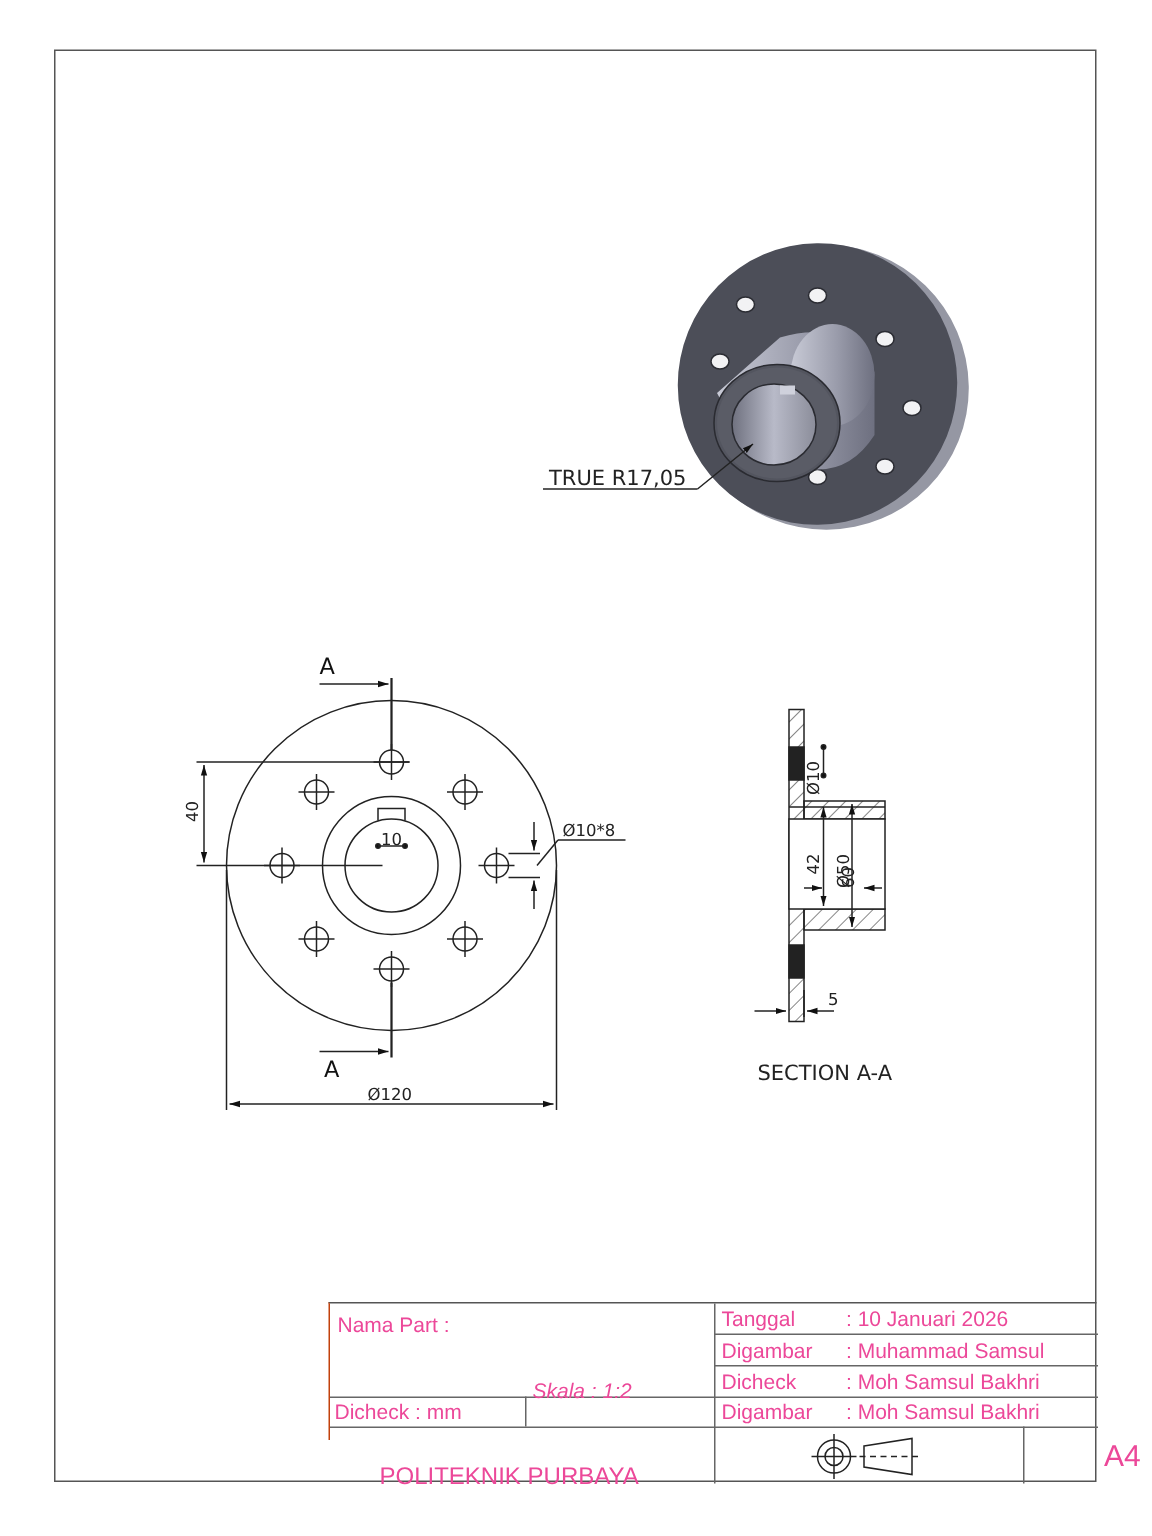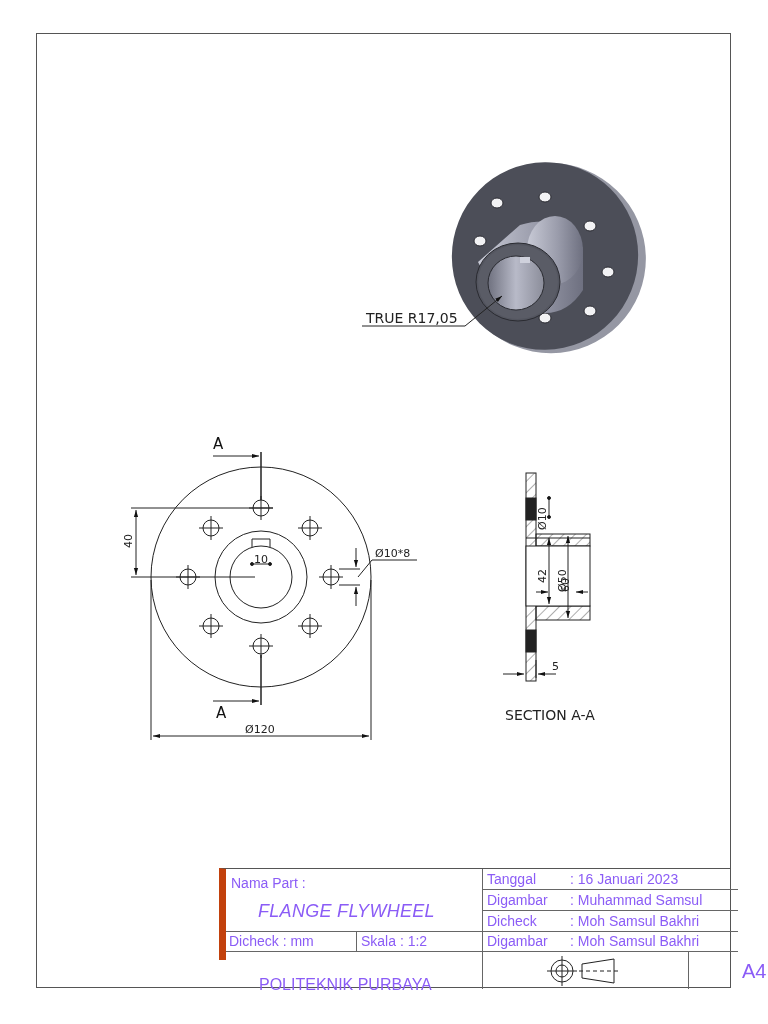--- a/index.html
+++ b/index.html
@@ -1,19 +1,19 @@
 <!DOCTYPE html>
 <html><head>
 <meta charset="utf-8">
 <style>
   html, body { margin: 0; padding: 0; background: #ffffff; }
   body { width: 768px; height: 1024px; position: relative; overflow: hidden; font-family: "Liberation Sans", sans-serif; }
   .sheet-border { position: absolute; left: 36px; top: 33px; width: 695px; height: 955px; border: 1px solid #555; box-sizing: border-box; }
   svg.drawing { position: absolute; left: 0; top: 0; }
-  .tb { position: absolute; left: 219px; top: 868px; width: 512px; height: 92px; box-sizing: border-box; border-top: 1px solid #555; border-left: 7px solid #c2410c; font-family: "Liberation Sans", sans-serif; color: #8b5cf6; }
+  .tb { position: absolute; left: 219px; top: 868px; width: 512px; height: 92px; box-sizing: border-box; border-top: 1px solid #555; border-left: 1px solid #c2410c; font-family: "Liberation Sans", sans-serif; color: #ec4899; }
   .cell { position: absolute; box-sizing: border-box; font-size: 14px; line-height: 1; white-space: nowrap; }
   .vline { position: absolute; background: #666; width: 1px; }
   .hline { position: absolute; background: #666; height: 1px; }
   .part-name { font-size: 18px; font-style: italic; letter-spacing: 0.3px; }
   .school { font-size: 16px; }
   .sheet-size { font-size: 20px; margin-left: 38px; }
   .cad-text { font-family: "DejaVu Sans", sans-serif; }
 </style>
 </head>
 <body>
@@ -170,26 +170,25 @@
 
   <div class="vline" style="left:256px; top:0; height:120px;"></div>
   <div class="vline" style="left:130px; top:62px; height:20px;"></div>
   <div class="vline" style="left:462px; top:82px; height:38px;"></div>
   <div class="hline" style="left:256px; top:20px; width:256px;"></div>
   <div class="hline" style="left:256px; top:41px; width:256px;"></div>
   <div class="hline" style="left:0; top:62px; width:512px;"></div>
   <div class="hline" style="left:0; top:82px; width:512px;"></div>
 
   <div class="cell" style="left:5px; top:7px;">Nama Part :</div>
-  <div class="cell part-name" style="left:32px; top:33px;">FLANGE FLYWHEEL</div>
   <div class="cell" style="left:3px; top:65px;">Dicheck : mm</div>
-  <div class="cell" style="left:135px; top:65px;">Skala : 1:2</div>
+  <div class="cell" style="left:135px; top:51px;font-style:italic;">Skala : 1:2</div>
 
   <div class="cell" style="left:261px; top:3px;">Tanggal</div>
-  <div class="cell" style="left:344px; top:3px;">: 16 Januari 2023</div>
+  <div class="cell" style="left:344px; top:3px;">: 10 Januari 2026</div>
   <div class="cell" style="left:261px; top:24px;">Digambar</div>
   <div class="cell" style="left:344px; top:24px;">: Muhammad Samsul</div>
   <div class="cell" style="left:261px; top:45px;">Dicheck</div>
   <div class="cell" style="left:344px; top:45px;">: Moh Samsul Bakhri</div>
   <div class="cell" style="left:261px; top:65px;">Digambar</div>
   <div class="cell" style="left:344px; top:65px;">: Moh Samsul Bakhri</div>
 
   <div class="cell school" style="left:33px; top:108px;">POLITEKNIK PURBAYA</div>
   <div class="cell sheet-size" style="left:478px; top:92px;">A4</div>
 

